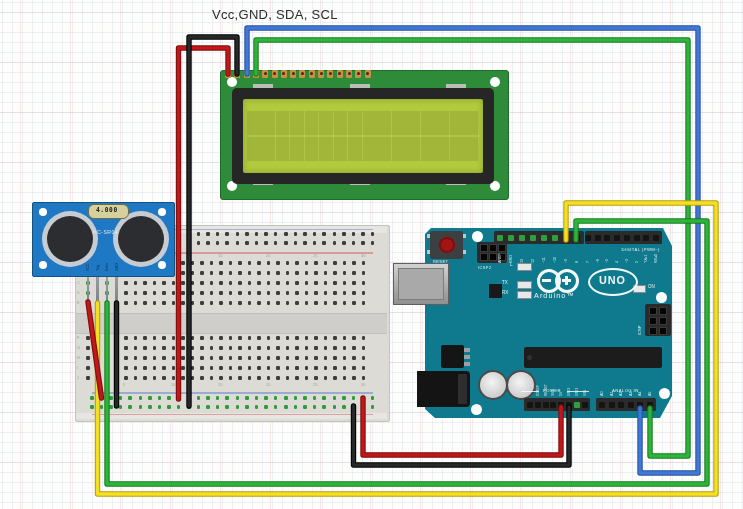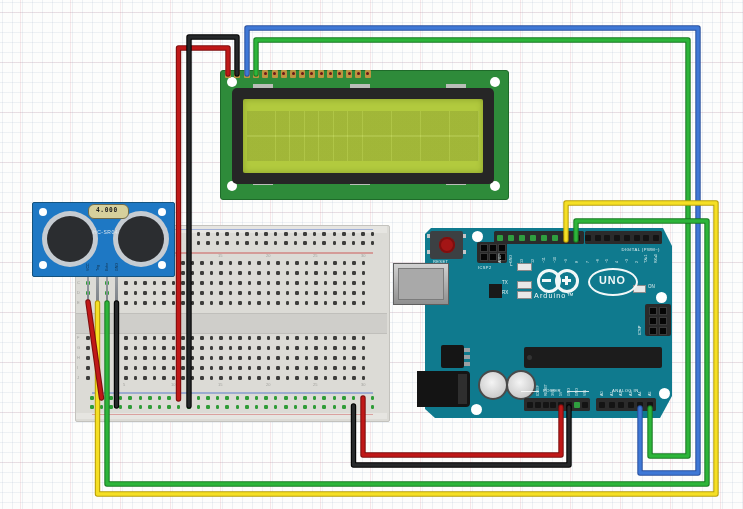--- a/index.html
+++ b/index.html
@@ -725,13 +725,14 @@
       <g>
         <polyline points="363,398 363,455 561,455 561,407" fill="none" stroke="#7d0d0d" stroke-width="5.4" stroke-linejoin="round" stroke-linecap="round"></polyline>
         <polyline points="363,398 363,455 561,455 561,407" fill="none" stroke="#c01818" stroke-width="3.3" stroke-linejoin="round" stroke-linecap="round"></polyline>
       </g>
       <g>
         <polyline points="353.5,406 353.5,465 569,465 569,407" fill="none" stroke="#000000" stroke-width="5.4" stroke-linejoin="round" stroke-linecap="round"></polyline>
         <polyline points="353.5,406 353.5,465 569,465 569,407" fill="none" stroke="#26282a" stroke-width="3.3" stroke-linejoin="round" stroke-linecap="round"></polyline>
       </g>
     </svg>
 
+  <div class="abs" style="left:212px;top:7px;font-size:13px;color:#2b2b2b;letter-spacing:.3px;">Vcc,GND, SDA, SCL</div>
 </div>
 
 </body></html>

